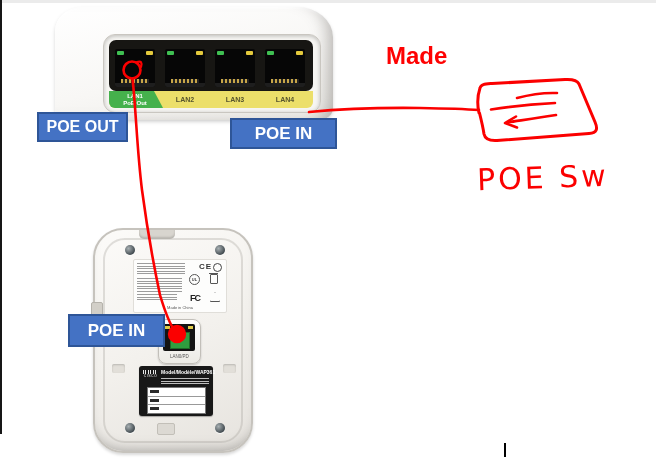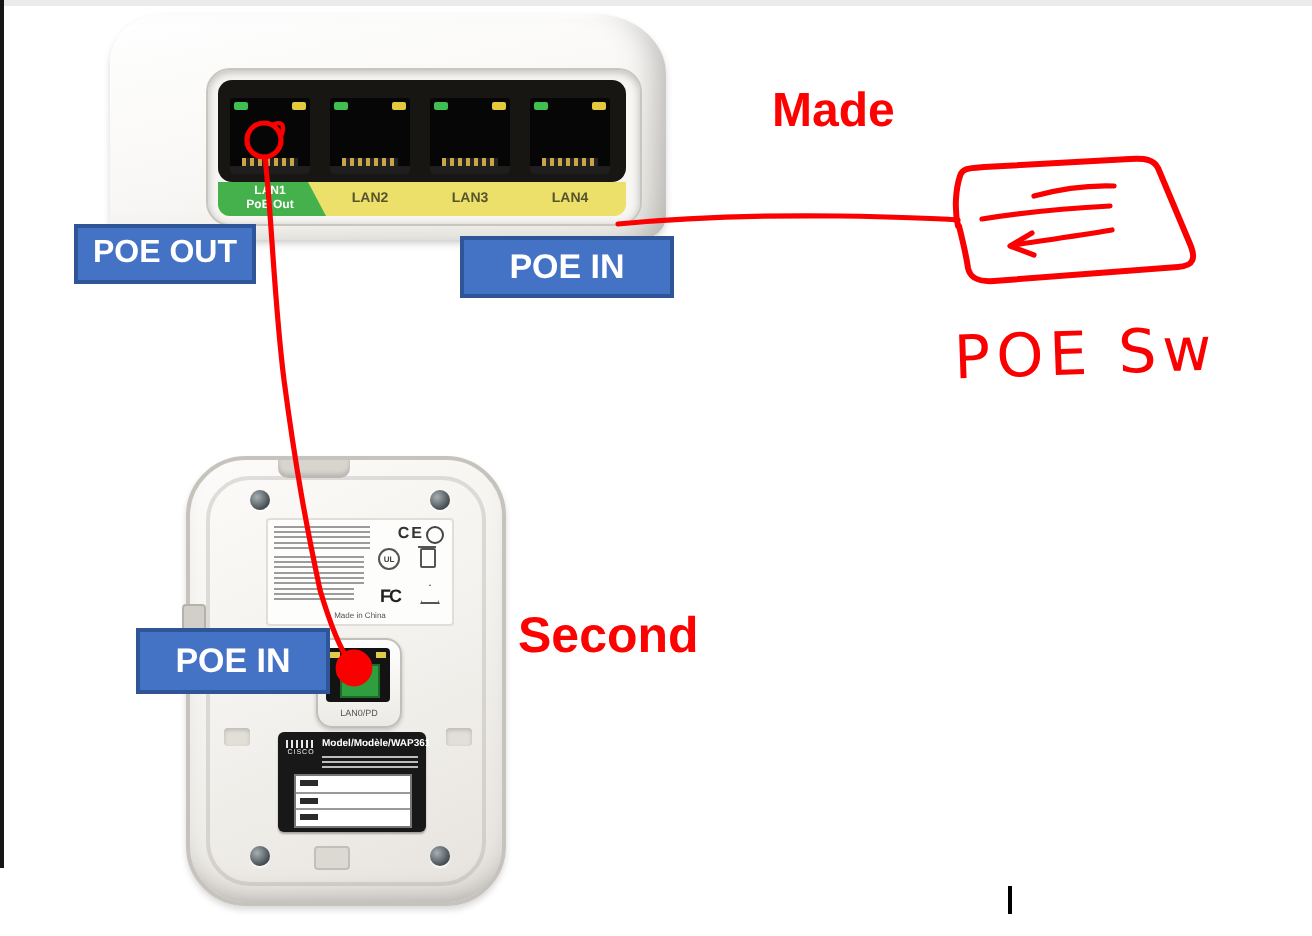--- a/index.html
+++ b/index.html
@@ -213,21 +213,20 @@
             <span class="row-tag"></span>
           </div>
       </div>
     </div>
   </div>
 
   <div class="callout poe-out">POE OUT</div>
   <div class="callout poe-in-top">POE IN</div>
   <div class="callout poe-in-bottom">POE IN</div>
   <div class="red-text first">Made</div>
-  <div class="red-text second">Second</div>
   <div class="poe-sw">POE Sw</div>
 
   <svg class="overlay" viewBox="0 0 656 468" fill="none" stroke="#fb0000" stroke-linecap="round" stroke-linejoin="round">
     <circle cx="132" cy="70" r="8.5" stroke-width="2.6"></circle>
     <path d="M 137 62 q 6 -2 4 5" stroke-width="2.2"></path>
     <path d="M 132.5 78.5 C 136 110 137 150 142 190 C 148 235 153 262 160 295 C 166 315 171 326 175 331" stroke-width="2.6"></path>
     <circle cx="177" cy="334" r="8" fill="#fb0000" stroke-width="2.4"></circle>
     <path d="M 309 112 C 340 109 380 107.5 420 108 C 450 108.5 465 109 479 110" stroke-width="2.6"></path>
     <path d="M 479 113 C 477 104 478 94 480 88 C 481 84 485 84 492 83.5 L 565 79.5 C 573 79 577 80 579 84 L 595 122 C 598 129 597 133 589 133.5 L 497 140.5 C 489 141 485 139 484 134 C 483 127 481 119 479.5 113 Z" stroke-width="3"></path>
     <path d="M 557 93 C 543 92.5 528 95 517 98" stroke-width="2.6"></path>

